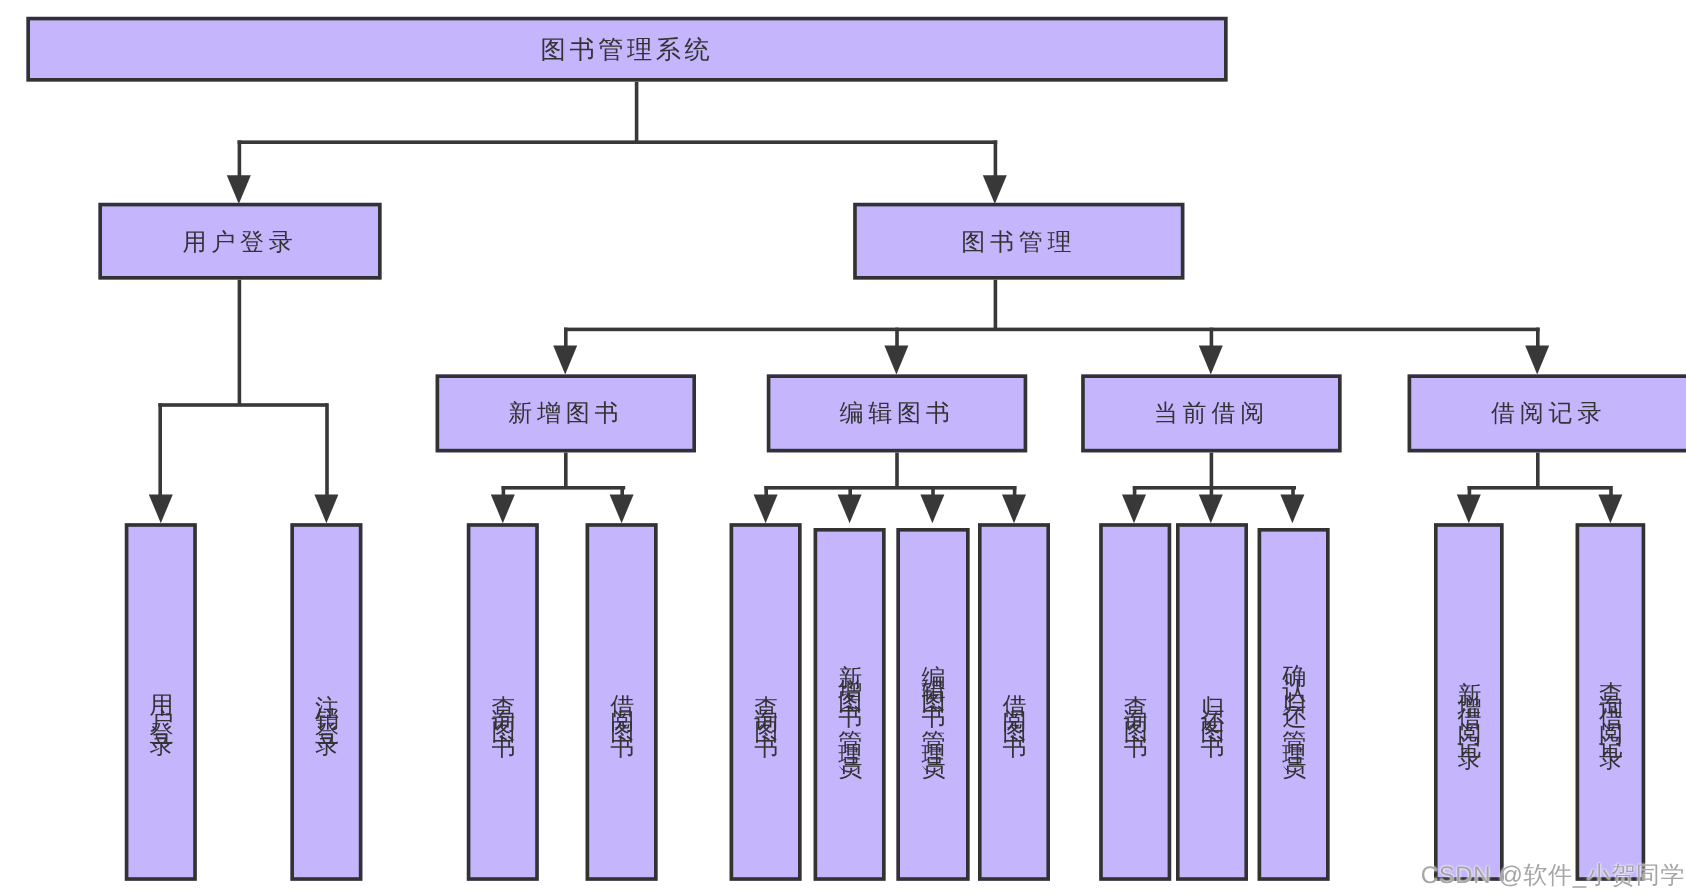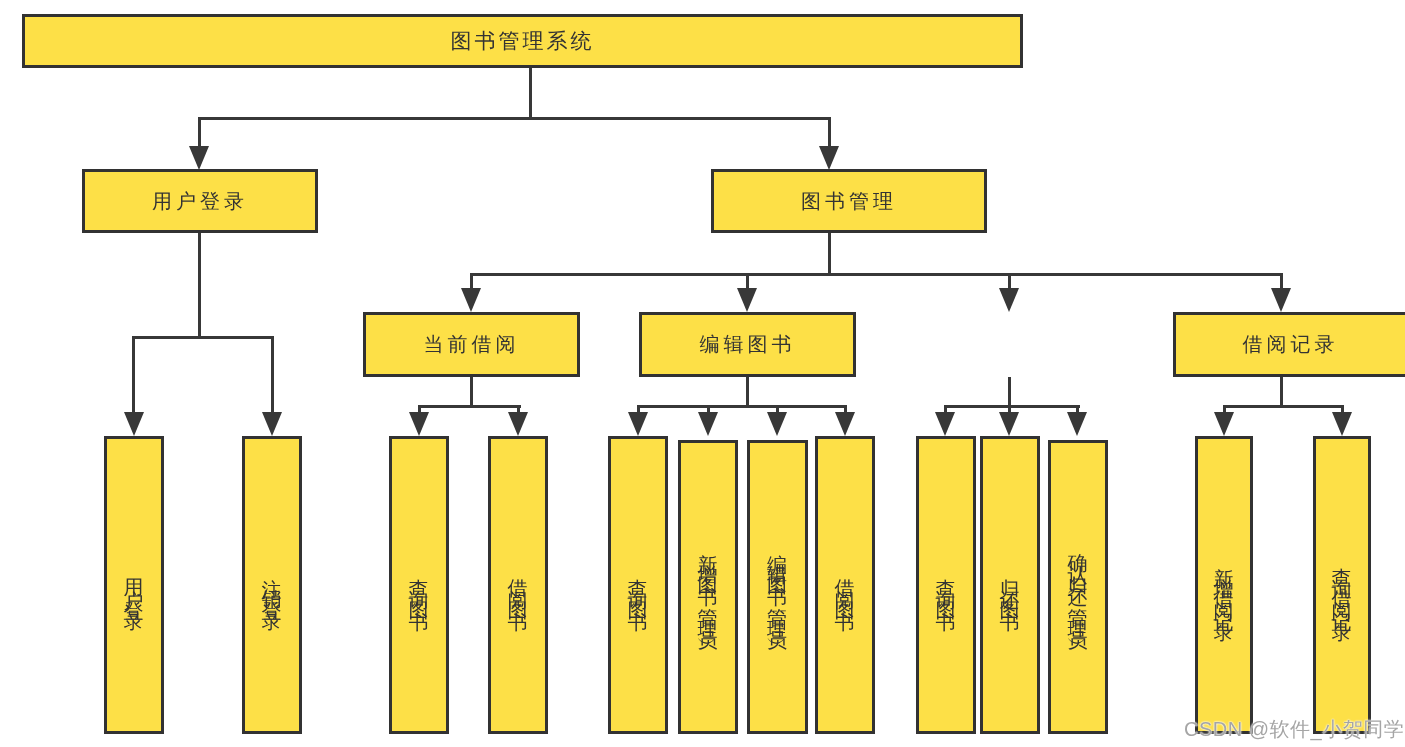--- a/index.html
+++ b/index.html
@@ -7,21 +7,21 @@
     position: relative;
     width: 1405px;
     height: 747px;
     background: #ffffff;
     overflow: hidden;
     font-family: "Liberation Sans", "DejaVu Sans", sans-serif;
   }
   .box {
     position: absolute;
     box-sizing: border-box;
-    background: #fde047;
+    background: #c4b5fd;
     border: 3px solid #323232;
     display: flex;
     align-items: center;
     justify-content: center;
   }
   .lbl {
     color: #333333;
     font-size: 20px;
     letter-spacing: 4px;
     white-space: nowrap;
@@ -126,24 +126,27 @@
   </div>
 
   <div class="box" style="left:82px;top:169px;width:236px;height:64px">
     <span class="lbl">用户登录</span>
   </div>
   <div class="box" style="left:711px;top:169px;width:276px;height:64px">
     <span class="lbl">图书管理</span>
   </div>
 
   <div class="box" style="left:363px;top:312px;width:217px;height:65px">
-    <span class="lbl">当前借阅</span>
+    <span class="lbl">新增图书</span>
   </div>
   <div class="box" style="left:639px;top:312px;width:217px;height:65px">
     <span class="lbl">编辑图书</span>
+  </div>
+  <div class="box" style="left:901px;top:312px;width:217px;height:65px">
+    <span class="lbl">当前借阅</span>
   </div>
   <div class="box" style="left:1173px;top:312px;width:235px;height:65px">
     <span class="lbl">借阅记录</span>
   </div>
 
   <div class="box vert" style="left:104px;top:436px;width:60px;height:298px">
     <span class="lbl">用户登录</span>
   </div>
   <div class="box vert" style="left:242px;top:436px;width:60px;height:298px">
     <span class="lbl">注销登录</span>

